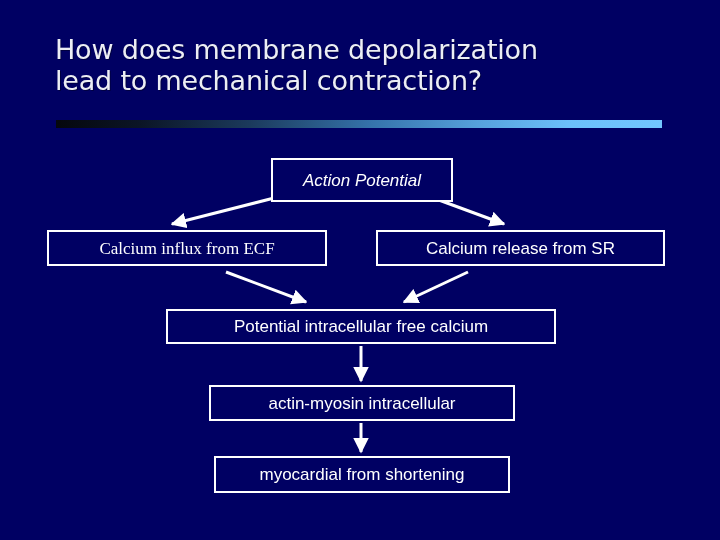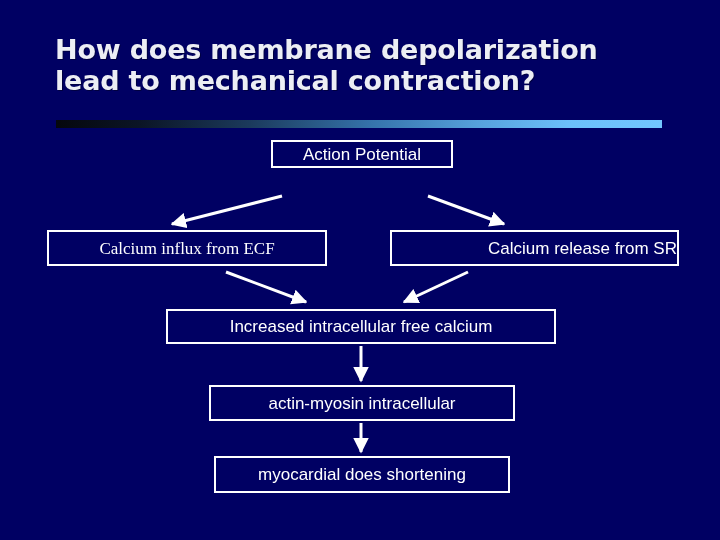--- a/index.html
+++ b/index.html
@@ -25,21 +25,21 @@
     position: absolute;
     left: 55px;
     top: 34px;
     width: 620px;
   }
   #slide-title {
     margin: 0;
     font-family: "DejaVu Sans", sans-serif;
     font-size: 27px;
     line-height: 31px;
-    font-weight: bold;
+    font-weight: normal;
     color: #eceef4;
     letter-spacing: -0.2px;
     white-space: pre-line;
     text-shadow: 1px 1px 0 rgba(0,0,0,0.35);
   }
   #title-rule {
     position: absolute;
     left: 56px;
     top: 120px;
     width: 606px;
@@ -63,23 +63,23 @@
     color: #ffffff;
     font-family: "Liberation Sans", sans-serif;
     font-size: 17px;
     line-height: 1;
     display: flex;
     align-items: center;
     justify-content: center;
     white-space: nowrap;
   }
 
-  #box-action-potential   { left: 271px; top: 140px; width: 182px; height: 28px; }
+  #box-action-potential   { left: 271px; top: 158px; width: 182px; height: 44px; font-style: italic; }
   #box-calcium-influx     { left: 47px;  top: 230px; width: 280px; height: 36px; font-family: Liberation Serif, serif; }
-  #box-calcium-release    { left: 390px; top: 230px; width: 289px; height: 36px; justify-content: flex-end; }
+  #box-calcium-release    { left: 376px; top: 230px; width: 289px; height: 36px; }
   #box-increased-calcium  { left: 166px; top: 309px; width: 390px; height: 35px; }
   #box-crossbridging      { left: 209px; top: 385px; width: 306px; height: 36px; }
   #box-shortening         { left: 214px; top: 456px; width: 296px; height: 37px; }
 
   
   #arrow-layer {
     position: absolute;
     left: 0;
     top: 0;
     width: 720px;
@@ -124,24 +124,24 @@
 
   <div class="flow-box" id="box-calcium-influx">
     <span>Calcium influx from ECF</span>
   </div>
 
   <div class="flow-box" id="box-calcium-release">
     <span>Calcium release from SR</span>
   </div>
 
   <div class="flow-box" id="box-increased-calcium">
-    <span>Increased intracellular free calcium</span>
+    <span>Potential intracellular free calcium</span>
   </div>
 
   <div class="flow-box" id="box-crossbridging">
     <span>actin-myosin intracellular</span>
   </div>
 
   <div class="flow-box" id="box-shortening">
-    <span>myocardial does shortening</span>
+    <span>myocardial from shortening</span>
   </div>
 
 </div>
 
 </body></html>

